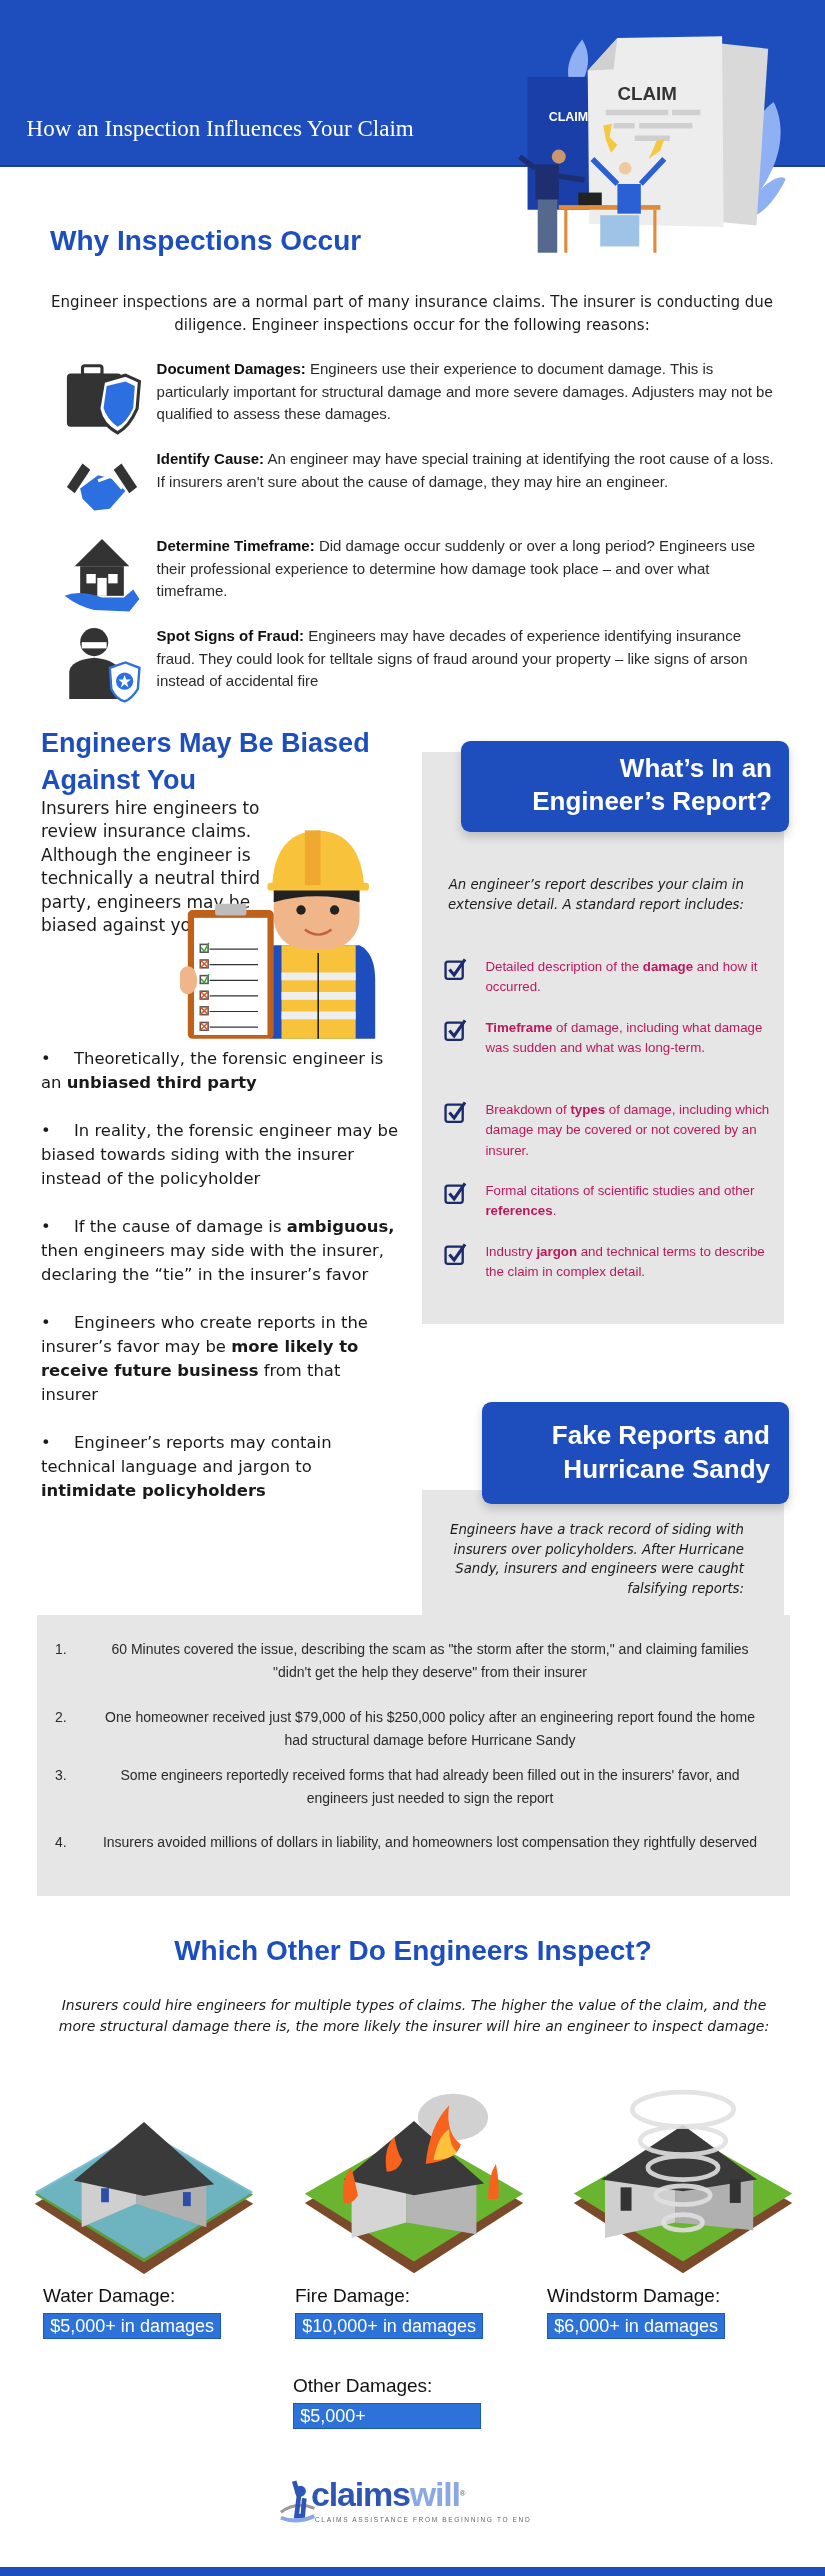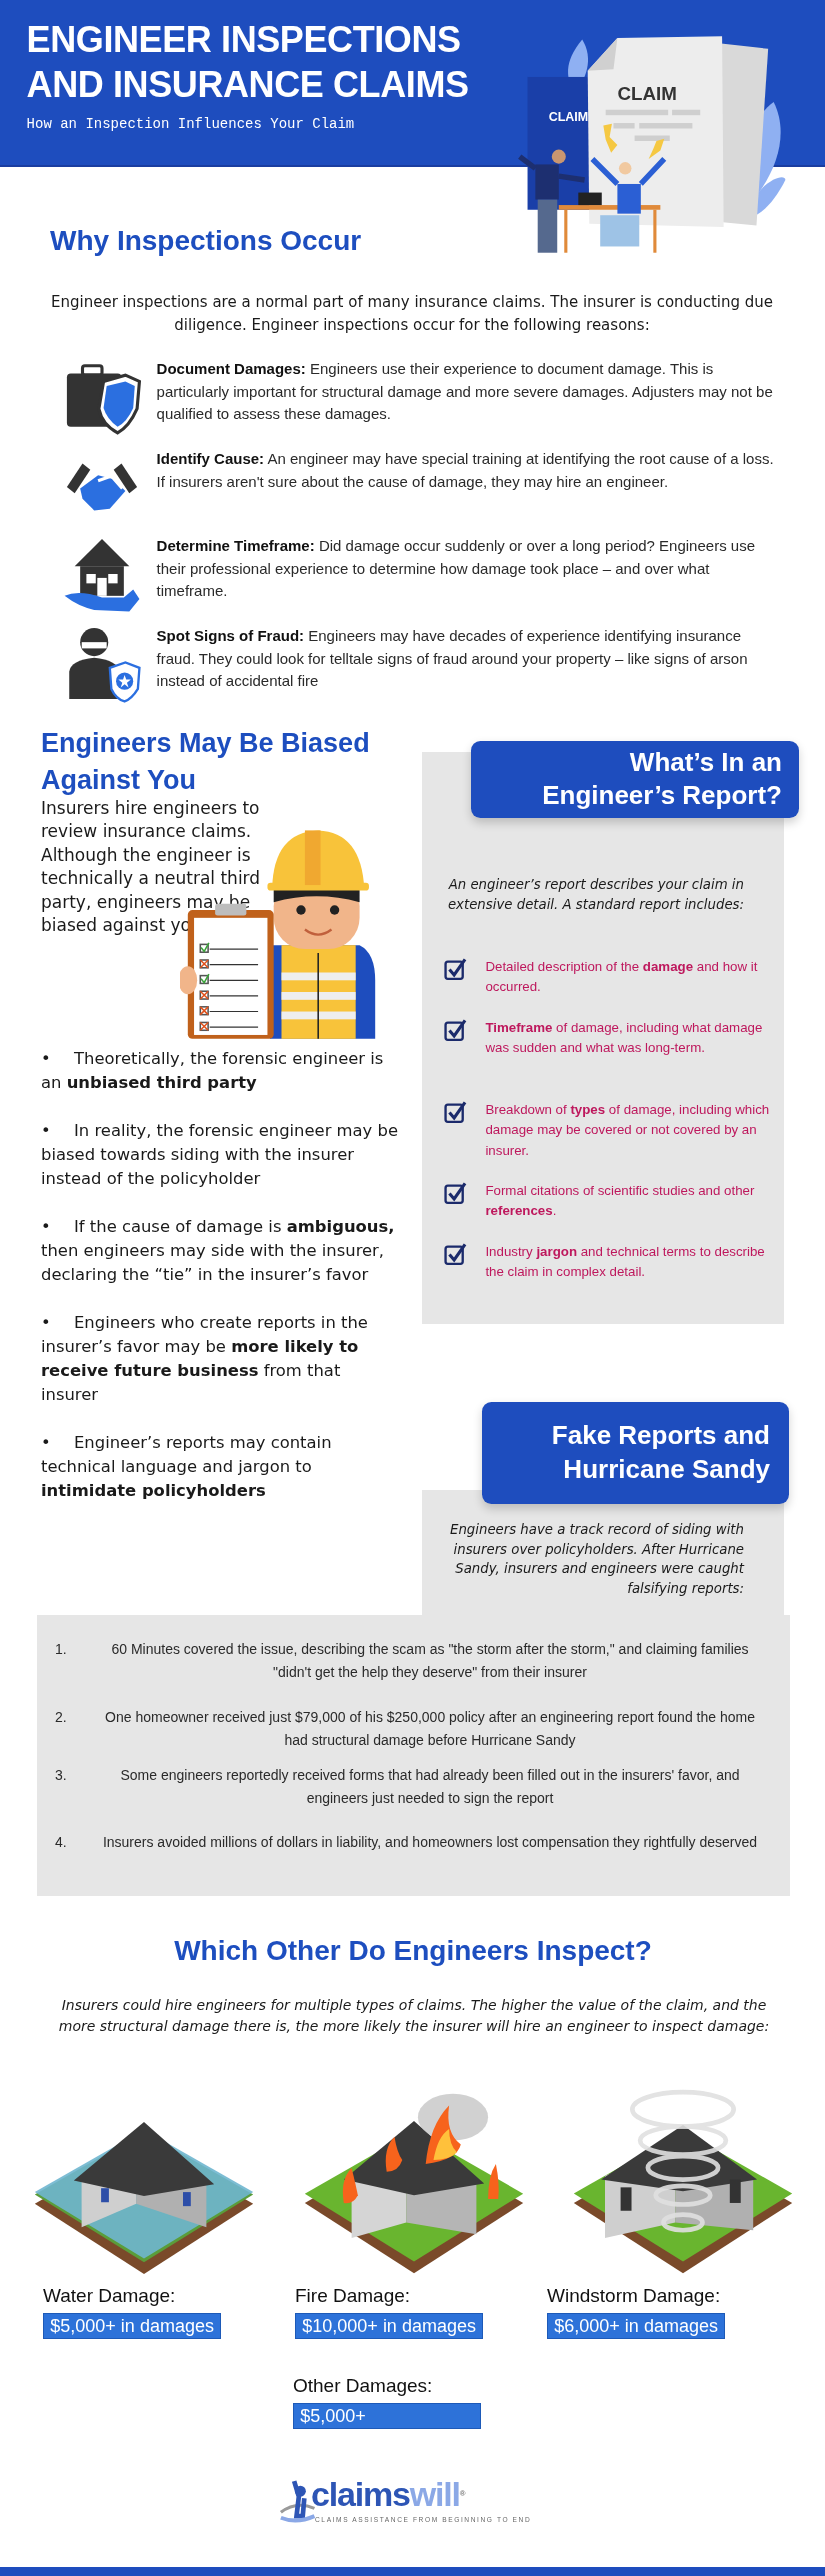--- a/index.html
+++ b/index.html
@@ -2,21 +2,21 @@
 <html style="font-size:12.5px"><head>
 <meta charset="utf-8">
 <style>
   * { box-sizing: border-box; margin: 0; padding: 0; }
   body { width: 826px; height: 2576px; background: #ffffff; font-family: "DejaVu Sans", sans-serif; color: #1a1a1a; position: relative; overflow: hidden; }
   .abs { position: absolute; }
 
   
   .header { position: absolute; left: 0; top: 0; width: 826px; height: 167px; background: #1e4dbe; border-bottom: 2.3px solid #1a3da0; }
   .h-title { position: absolute; left: 26.6px; top: 17px; font-family: "Liberation Sans", sans-serif; font-weight: 700; font-size: 36px; line-height: 45px; color: #fff; letter-spacing: -0.4px; text-transform: uppercase; }
-  .h-sub { position: absolute; left: 26.6px; top: 116px; font-family: Liberation Mono, monospace; font-size: 14px; color: #fff; }
+  .h-sub { position: absolute; left: 26.6px; top: 116px; font-family: Liberation Serif, serif; font-size: 23px; color: #fff; }
 
   .hero { position: absolute; left: 508px; top: 15.6px; width: 318px; height: 250px; }
 
   .sec-title { font-family: "Liberation Sans", sans-serif; font-weight: 700; color: #1d4ebf; }
   .why-title { left: 50px; top: 225px; font-size: 28px; }
   .why-intro { left: 35px; top: 291px; width: 754px; text-align: center; font-size: 15px; line-height: 22.7px; }
 
   .reason { position: absolute; left: 63px; width: 719px; display: flex; }
   .reason .ico { width: 78px; height: 78px; flex: none; }
   .reason .txt { margin-left: 15.6px; font-family: "Liberation Sans", sans-serif; font-size: 15px; line-height: 22.7px; color: #2a2a2a; }
@@ -47,24 +47,20 @@
   .dmg { position: absolute; text-align: left; }
   .dmg .lbl { font-size: 19px; color: #111; margin-bottom: 6.3px; font-family: "Liberation Sans", sans-serif; }
   .dmg .val { background: #2d72d9; color: #fff; font-size: 18px; font-family: "Liberation Sans", sans-serif; padding: 1.6px 6.3px; display: inline-block; border: 0.8px solid #1d5ab8; }
 
   .footer-bar { position: absolute; left: 0; top: 2567px; width: 826px; height: 9.4px; background: #1e4dbe; }
 </style>
 </head>
 <body>
 
 <div class="header">
-  <div class="h-title">
-    <div>Engineer Inspections</div>
-    <div>and Insurance Claims</div>
-  </div>
   <div class="h-sub">How an Inspection Influences Your Claim</div>
 </div>
 
 <div class="hero">
   <svg width="318" height="250" viewBox="0 0 407 320">
 
     <path d="M95 30 C70 60 75 80 85 100 C100 80 110 55 95 30Z" fill="#8fb0f2"></path>
     <path d="M340 110 C300 140 295 200 310 240 C345 200 360 150 340 110Z" fill="#8fb0f2"></path>
     <path d="M300 260 C320 210 355 200 355 210 C340 240 320 260 300 260Z" fill="#8fb0f2"></path>
 
@@ -204,21 +200,21 @@
 
 <ul class="bias-list">
   <li><span class="dot">•</span><span>Theoretically, the forensic engineer is an </span><b>unbiased third party</b></li>
   <li><span class="dot">•</span><span>In reality, the forensic engineer may be biased towards siding with the insurer instead of the policyholder</span></li>
   <li><span class="dot">•</span><span>If the cause of damage is </span><b>ambiguous,</b><span> then engineers may side with the insurer, declaring the “tie” in the insurer’s favor</span></li>
   <li><span class="dot">•</span><span>Engineers who create reports in the insurer’s favor may be </span><b>more likely to receive future business</b><span> from that insurer</span></li>
   <li><span class="dot">•</span><span>Engineer’s reports may contain technical language and jargon to </span><b>intimidate policyholders</b></li>
 </ul>
 
 <div class="gray-panel" style="left:422px;top:752px;width:362px;height:572px"></div>
-<div class="blue-tag" style="left:471px;top:741px;width:328px;height:77px;padding:5px 17px 0 0;font-size:26px;line-height:33px">
+<div class="blue-tag" style="left:461px;top:741px;width:328px;height:91px;padding:11px 17px 0 0;font-size:26px;line-height:33px">
   <div>What’s In an</div>
   <div>Engineer’s Report?</div>
 </div>
 <div class="report-intro">An engineer’s report describes your claim in extensive detail. A standard report includes:</div>
 
 <div class="check-item" style="top:957px">
   <svg class="cb" viewBox="0 0 30 30">
       <rect x="2" y="6" width="22" height="22" rx="3" fill="none" stroke="#1b2a6b" stroke-width="3"></rect>
       <path d="M7 16 L13 23 L27 3" fill="none" stroke="#1b2a6b" stroke-width="4"></path>
     </svg>

